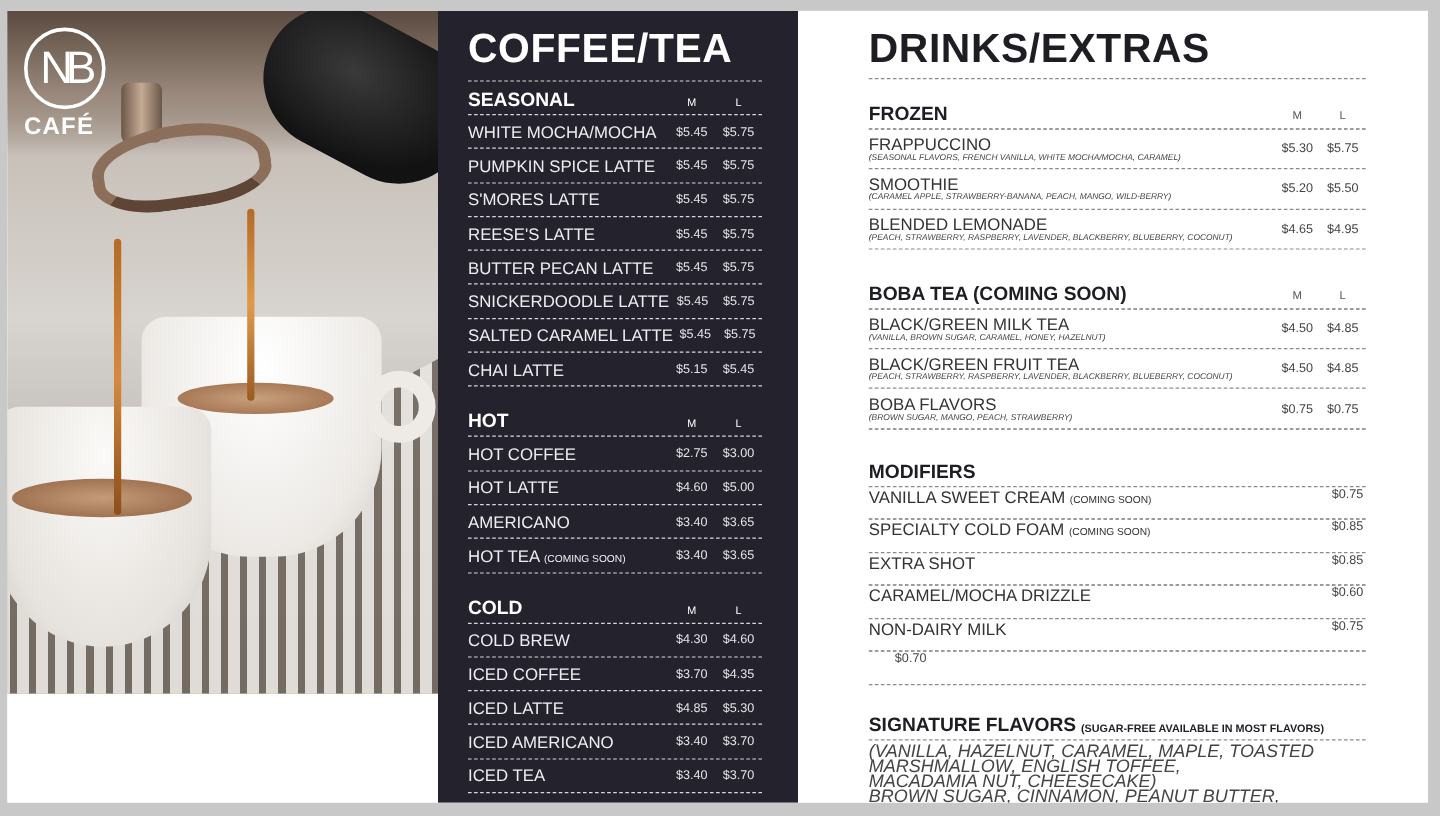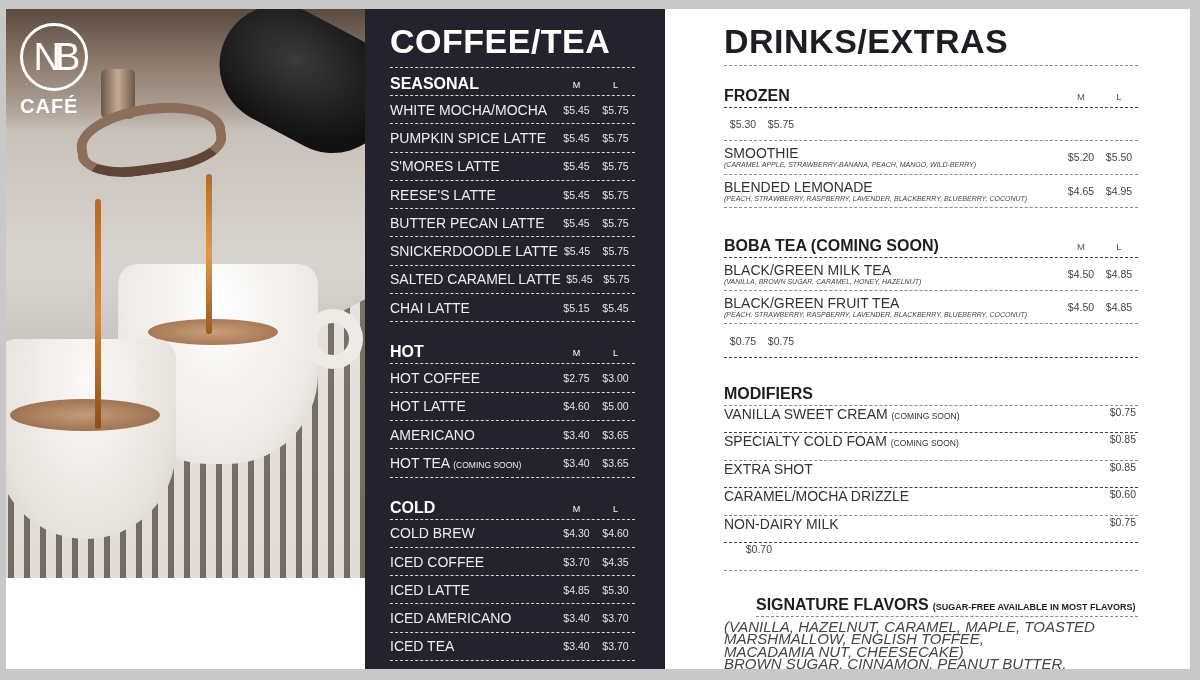--- a/index.html
+++ b/index.html
@@ -56,21 +56,21 @@
   .light .row2 .text { flex: 1; line-height: 1; }
   .light .row2 .item { font-size: 14px; color: #333; display: block; }
   .light .row2 .desc { font-size: 7px; font-style: italic; color: #444; display: block; margin-top: 1px; white-space: nowrap; }
   .light .row2 .price { width: 38px; text-align: center; font-size: 10.5px; color: #444; }
   .light .row3 { display: flex; align-items: flex-start; height: 27.5px; }
   .light .row3 .item { flex: 1; font-size: 14px; color: #333; white-space: nowrap; }
   .light .row3 .note { font-size: 8.5px; color: #333; }
   .light .row3 .price { width: 50px; text-align: right; font-size: 10.5px; color: #444; padding-right: 2px; }
   .light .dash-l { border-bottom: 1.5px dashed #8a8a8e; }
   .light .dash-ld { border-bottom: 1.5px dashed #3a3a40; }
-  .sig-title { font-size: 16px; font-weight: 700; margin-top: 0; height: 24px; display: flex; align-items: flex-end; padding-bottom: 2px; margin-left: 32px; }
+  .sig-title { font-size: 16px; font-weight: 700; margin-top: 0; height: 24px; display: flex; align-items: flex-end; padding-bottom: 2px; }
   .sig-title .sub { font-size: 9px; font-weight: 700; margin-left: 4px; padding-bottom: 2px; }
   .sig-list { font-size: 15px; font-style: italic; color: #444; line-height: 12.5px; margin-top: 4px; }
 </style>
 </head>
 <body>
 
 <div class="frame">
 
   <div class="photo">
     <div class="machine-top"></div>
@@ -217,20 +217,24 @@
     <div class="dash-l title-rule"></div>
 
     <div style="height:14px;"></div>
     <div class="sec-head dash-ld">
       <span class="name">FROZEN</span>
       <span class="col" style="width:38px;">M</span>
       <span class="col" style="width:38px;">L</span>
     </div>
     <div id="frozen">
         <div class="row2 dash-l">
+          <div class="text">
+            <span class="item">FRAPPUCCINO</span>
+            <span class="desc">(SEASONAL FLAVORS, FRENCH VANILLA, WHITE MOCHA/MOCHA, CARAMEL)</span>
+          </div>
           <span class="price">$5.30</span>
           <span class="price">$5.75</span>
         </div>
         <div class="row2 dash-l">
           <div class="text">
             <span class="item">SMOOTHIE</span>
             <span class="desc">(CARAMEL APPLE, STRAWBERRY-BANANA, PEACH, MANGO, WILD-BERRY)</span>
           </div>
           <span class="price">$5.20</span>
           <span class="price">$5.50</span>
@@ -262,20 +266,24 @@
         </div>
         <div class="row2 dash-l">
           <div class="text">
             <span class="item">BLACK/GREEN FRUIT TEA</span>
             <span class="desc">(PEACH, STRAWBERRY, RASPBERRY, LAVENDER, BLACKBERRY, BLUEBERRY, COCONUT)</span>
           </div>
           <span class="price">$4.50</span>
           <span class="price">$4.85</span>
         </div>
         <div class="row2 dash-ld">
+          <div class="text">
+            <span class="item">BOBA FLAVORS</span>
+            <span class="desc">(BROWN SUGAR, MANGO, PEACH, STRAWBERRY)</span>
+          </div>
           <span class="price">$0.75</span>
           <span class="price">$0.75</span>
         </div>
       </div>
 
     <div style="height:20px;"></div>
     <div class="sec-head dash-l">
       <span class="name">MODIFIERS</span>
     </div>
     <div id="mods">

